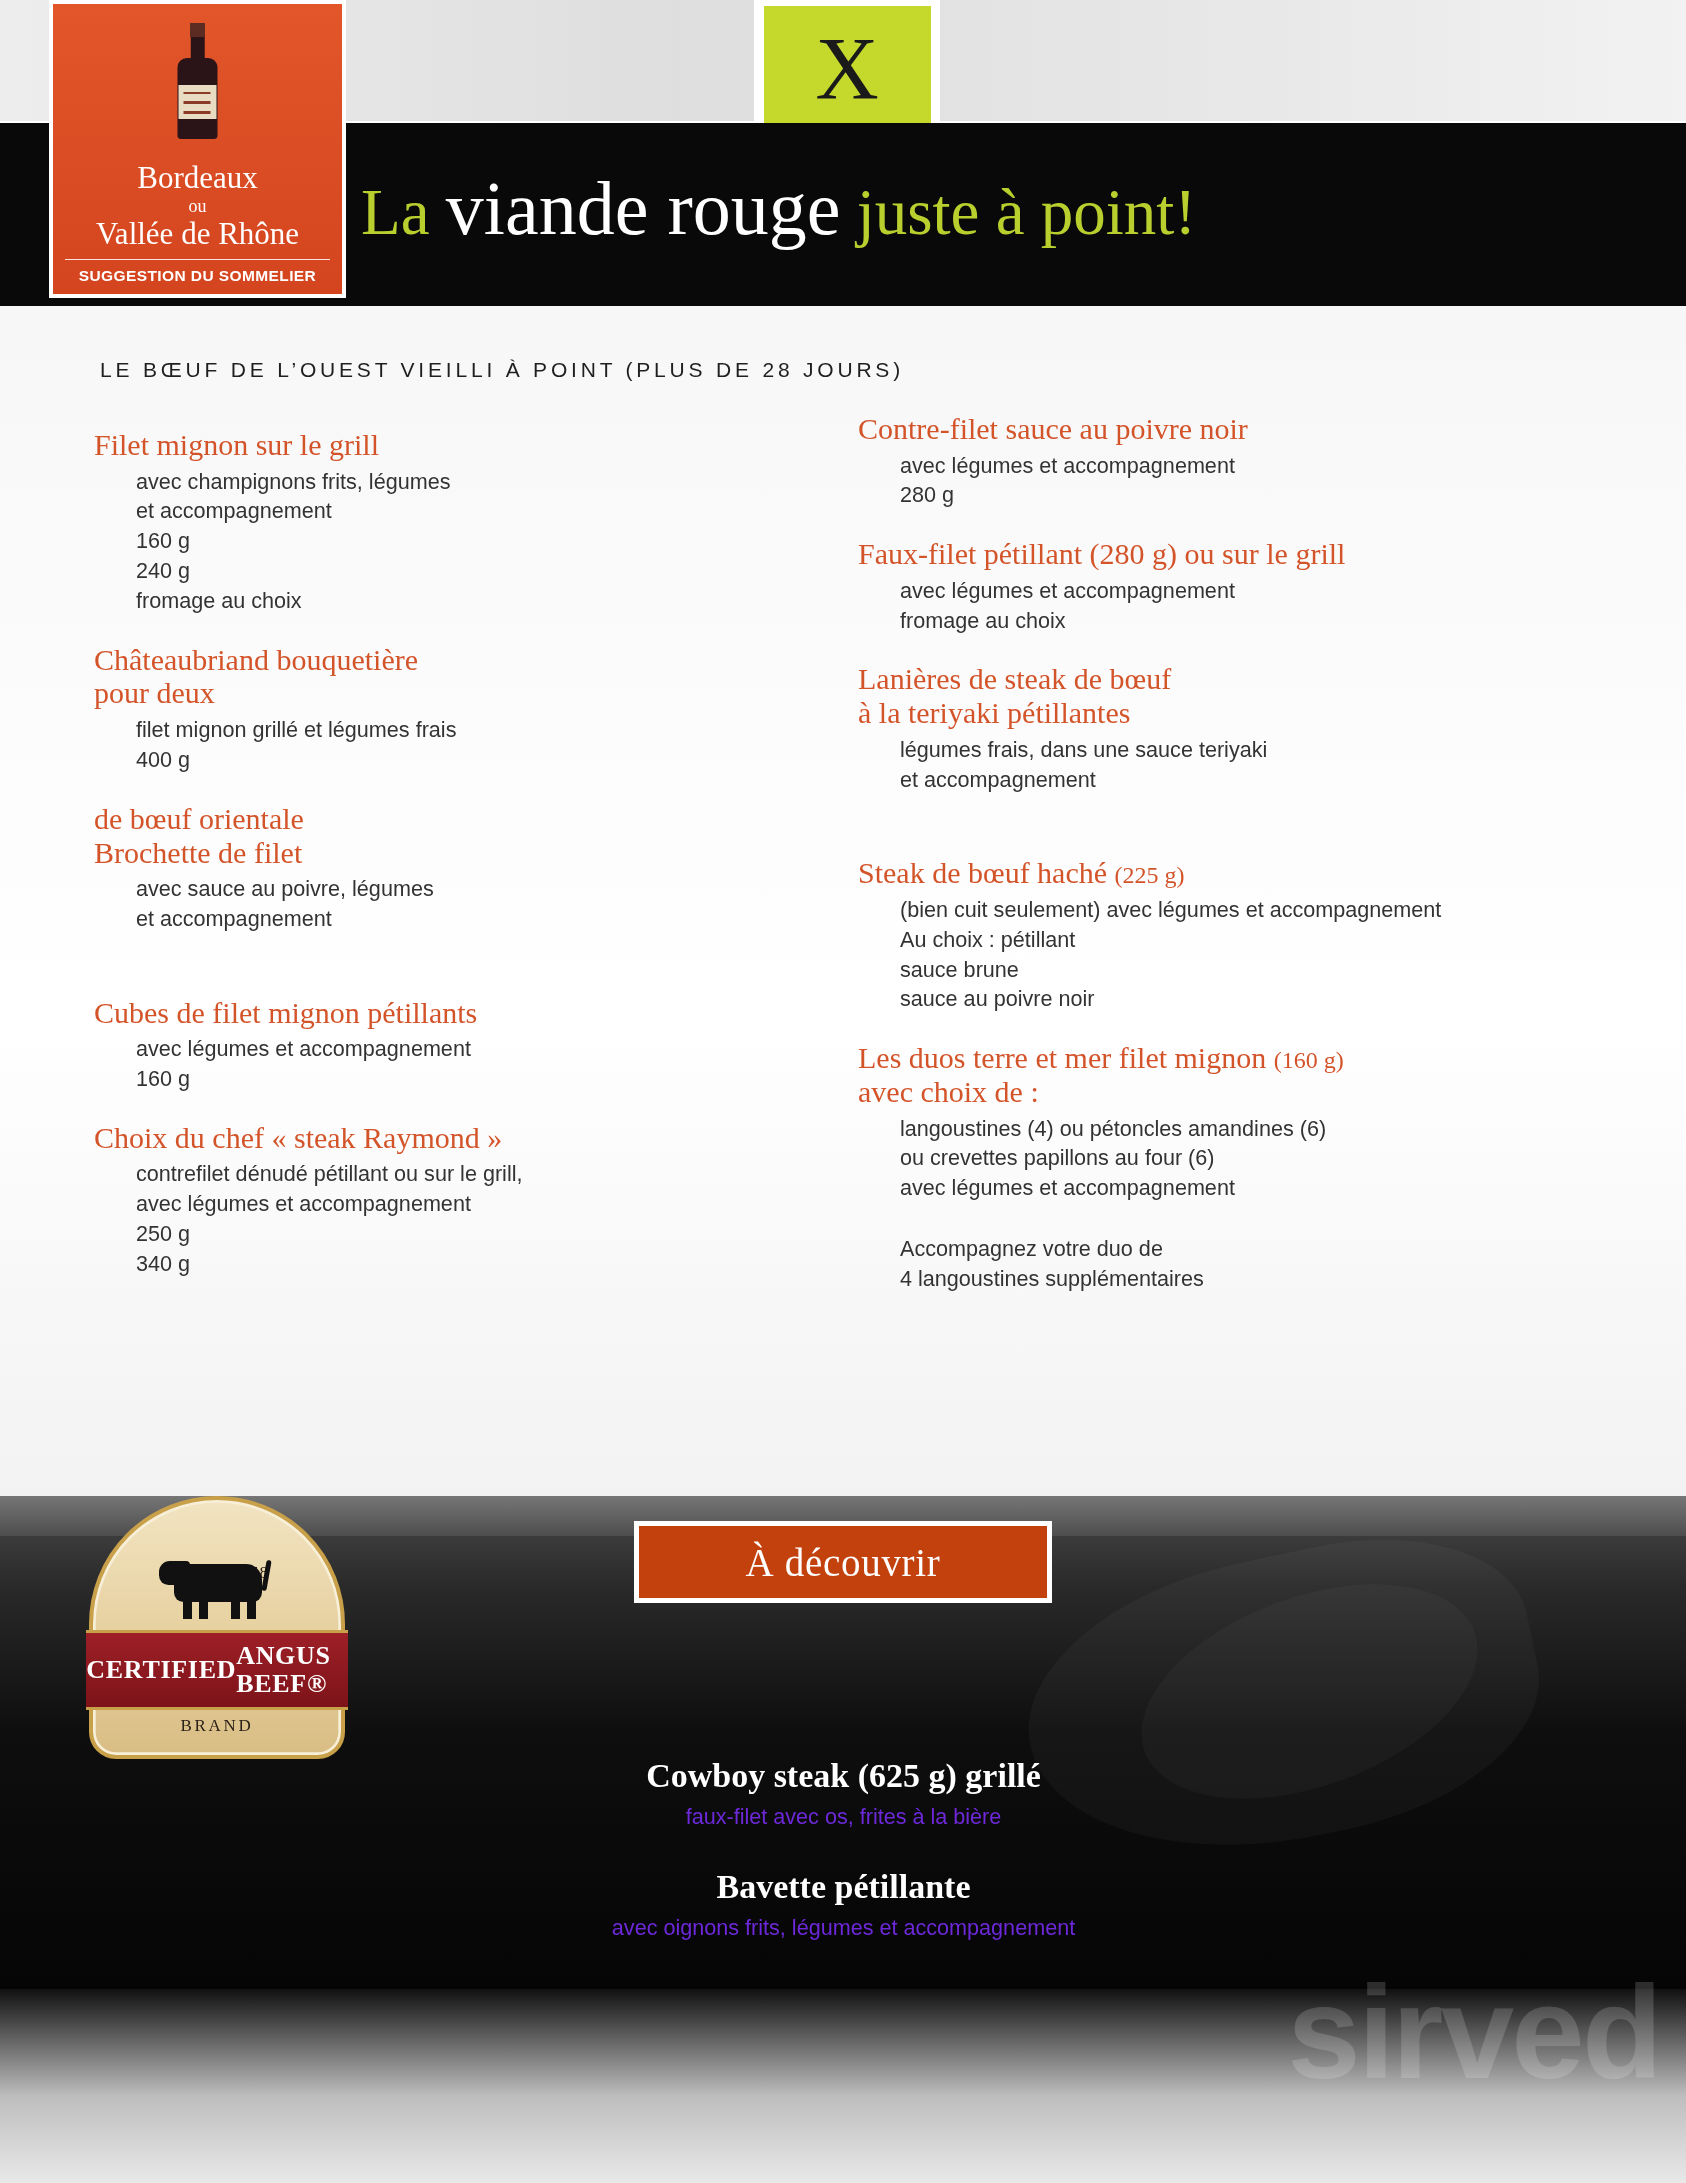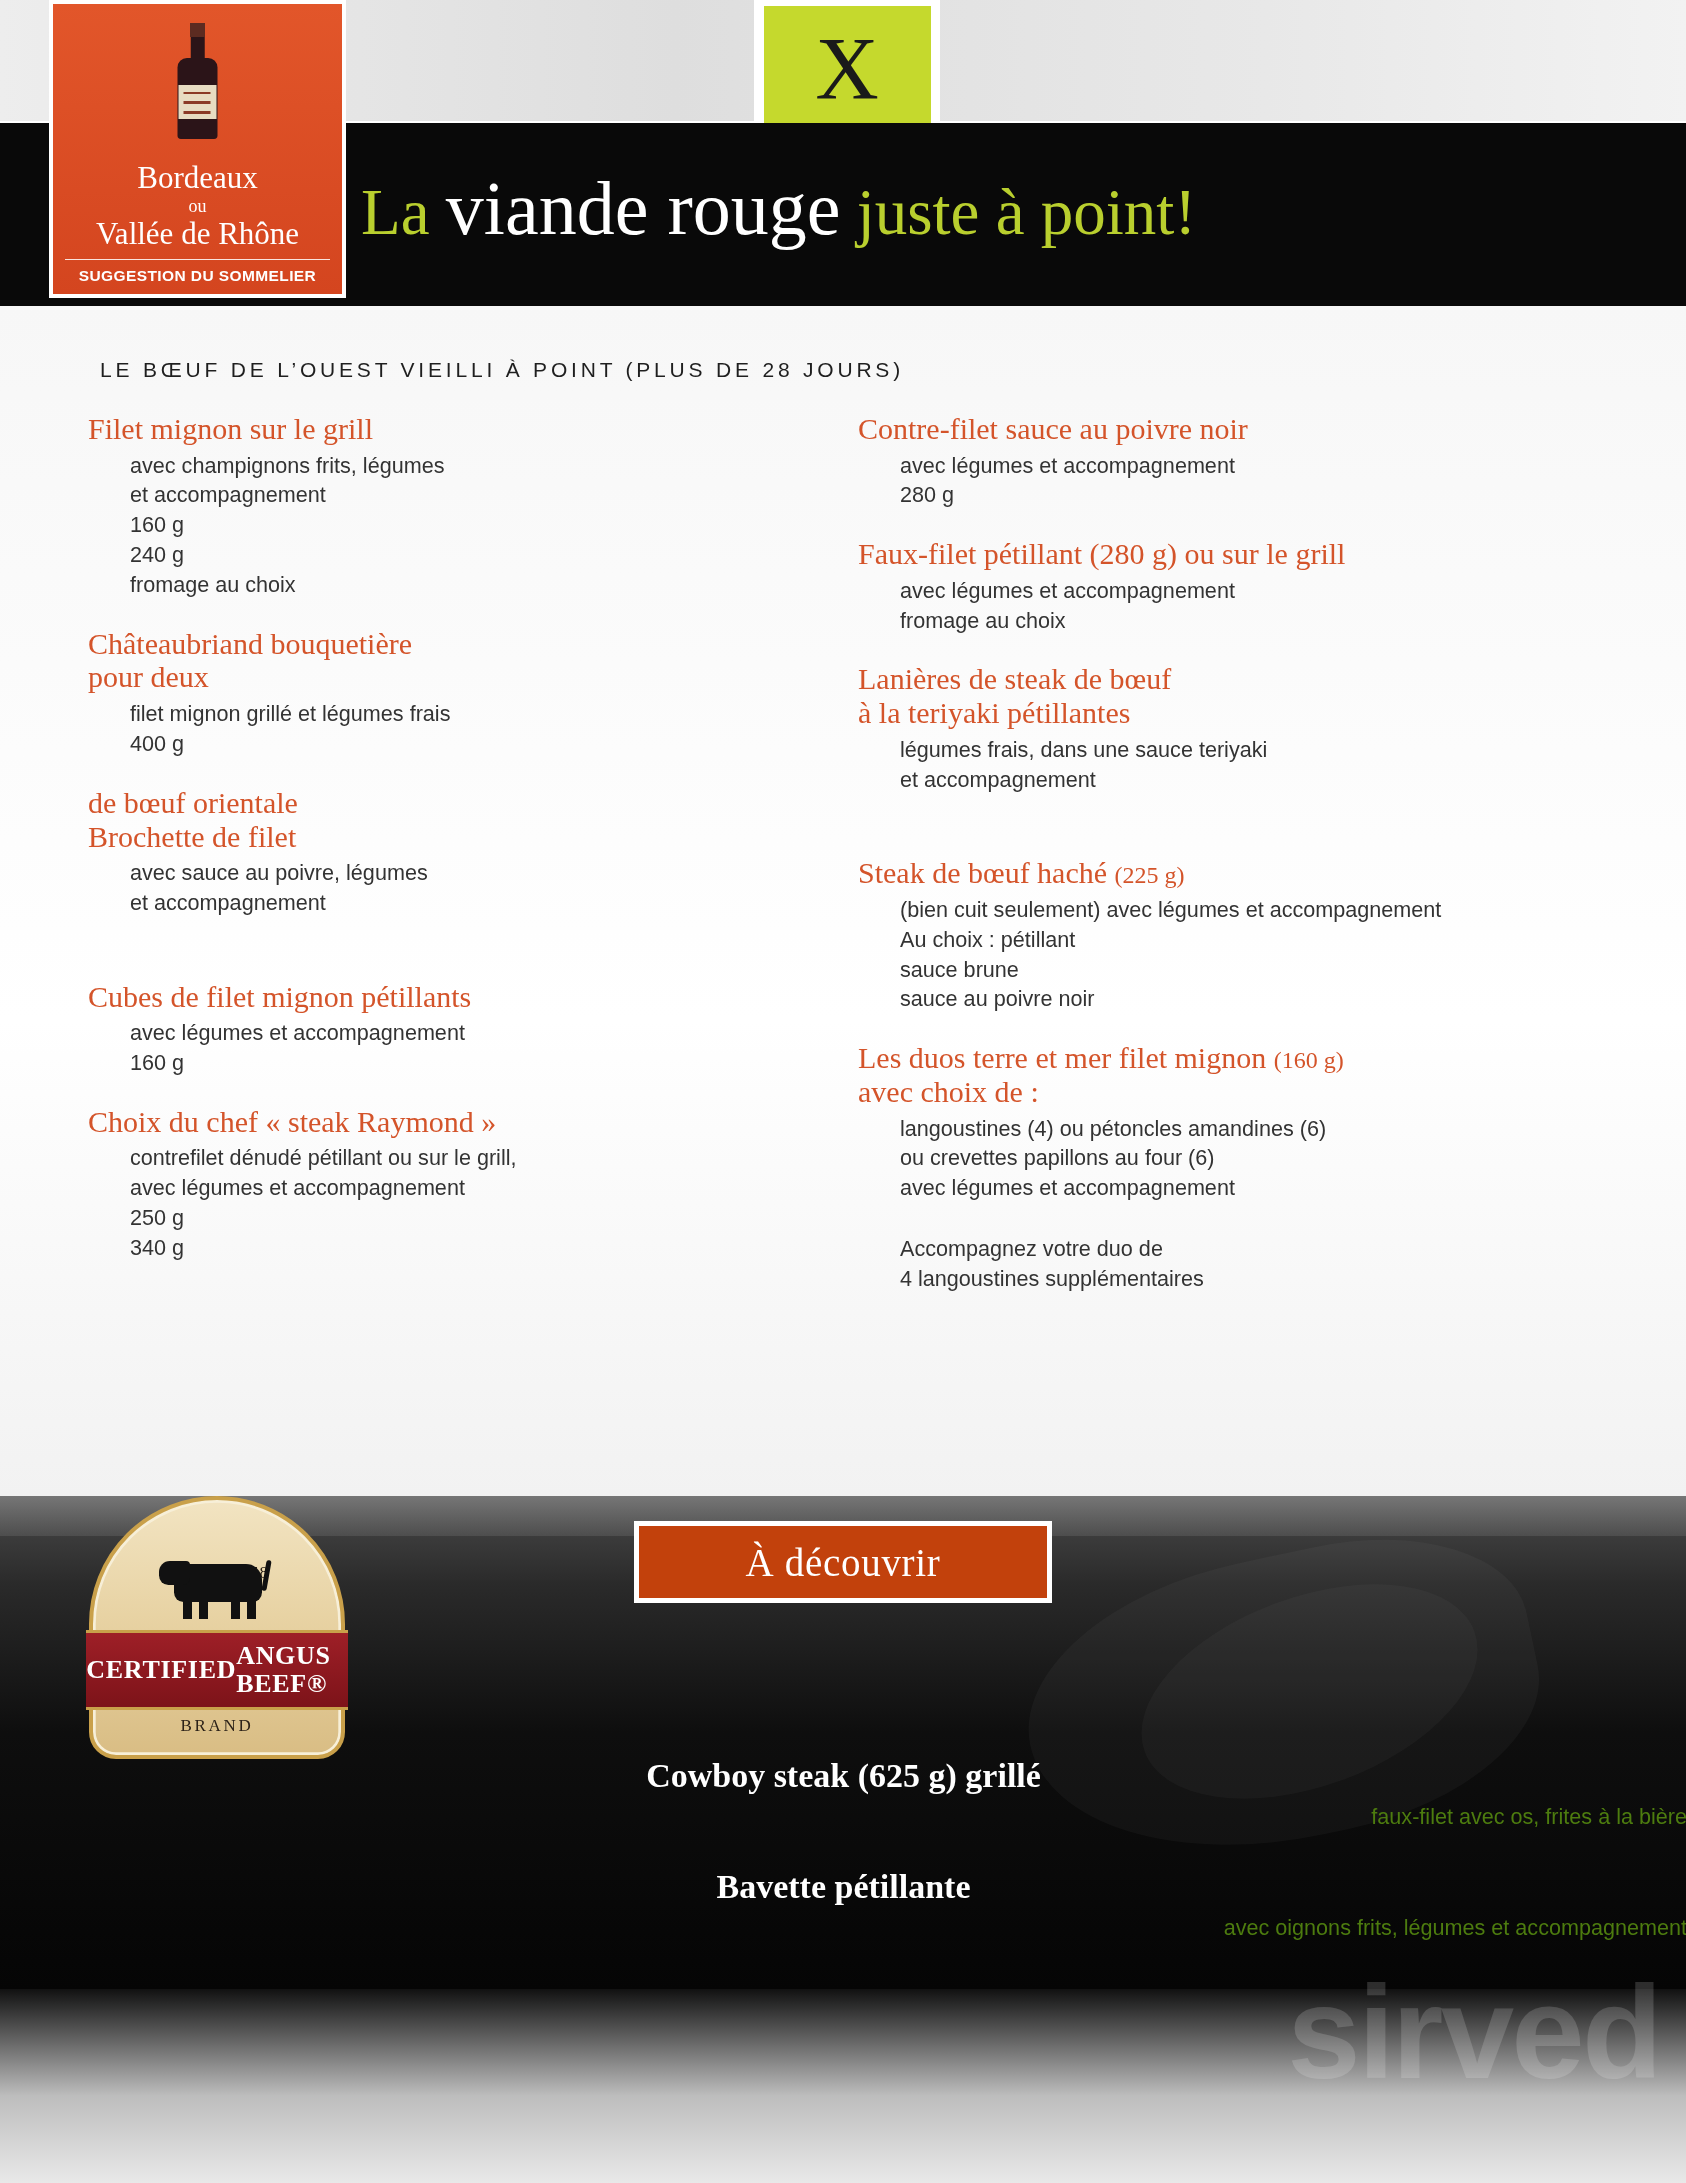--- a/index.html
+++ b/index.html
@@ -160,21 +160,21 @@
     letter-spacing: 3.8px;
     color: #1f1f1f;
     font-weight: 400;
     white-space: nowrap;
   }
 
   .col {
     position: absolute;
     top: 412px;
   }
-  .col-left { left: 88px; width: 722px; }
+  .col-left { left: 94px; width: 722px; margin-top: 16px; }
   .col-right { left: 858px; width: 742px; }
 
   .dish { margin-bottom: 4px; }
   .dish-name {
     font-family: "Liberation Serif", serif;
     color: #d4542a;
     font-size: 30px;
     line-height: 1.13;
     margin-bottom: 4.7px;
   }
@@ -319,25 +319,24 @@
   }
   .disc-name {
     font-family: "Liberation Serif", serif;
     color: #ffffff;
     font-size: 34px;
     font-weight: bold;
     line-height: 1.2;
   }
   .disc-desc {
     font-family: "Liberation Sans", sans-serif;
-    color: #4d7c0f;
+    color: #6d28d9;
     font-size: 21.6px;
     line-height: 1.45;
     margin-top: 4px;
-    text-align: right;
   }
   .disc-gap { height: 35px; }
 
   
   .bottom-area {
     position: absolute;
     left: 0; top: 1989px;
     width: 1687px; height: 194px;
     background: linear-gradient(to bottom, #111111 0%, #4a4a4a 18%, #bdbdbd 55%, #e9e9e9 100%);
   }

